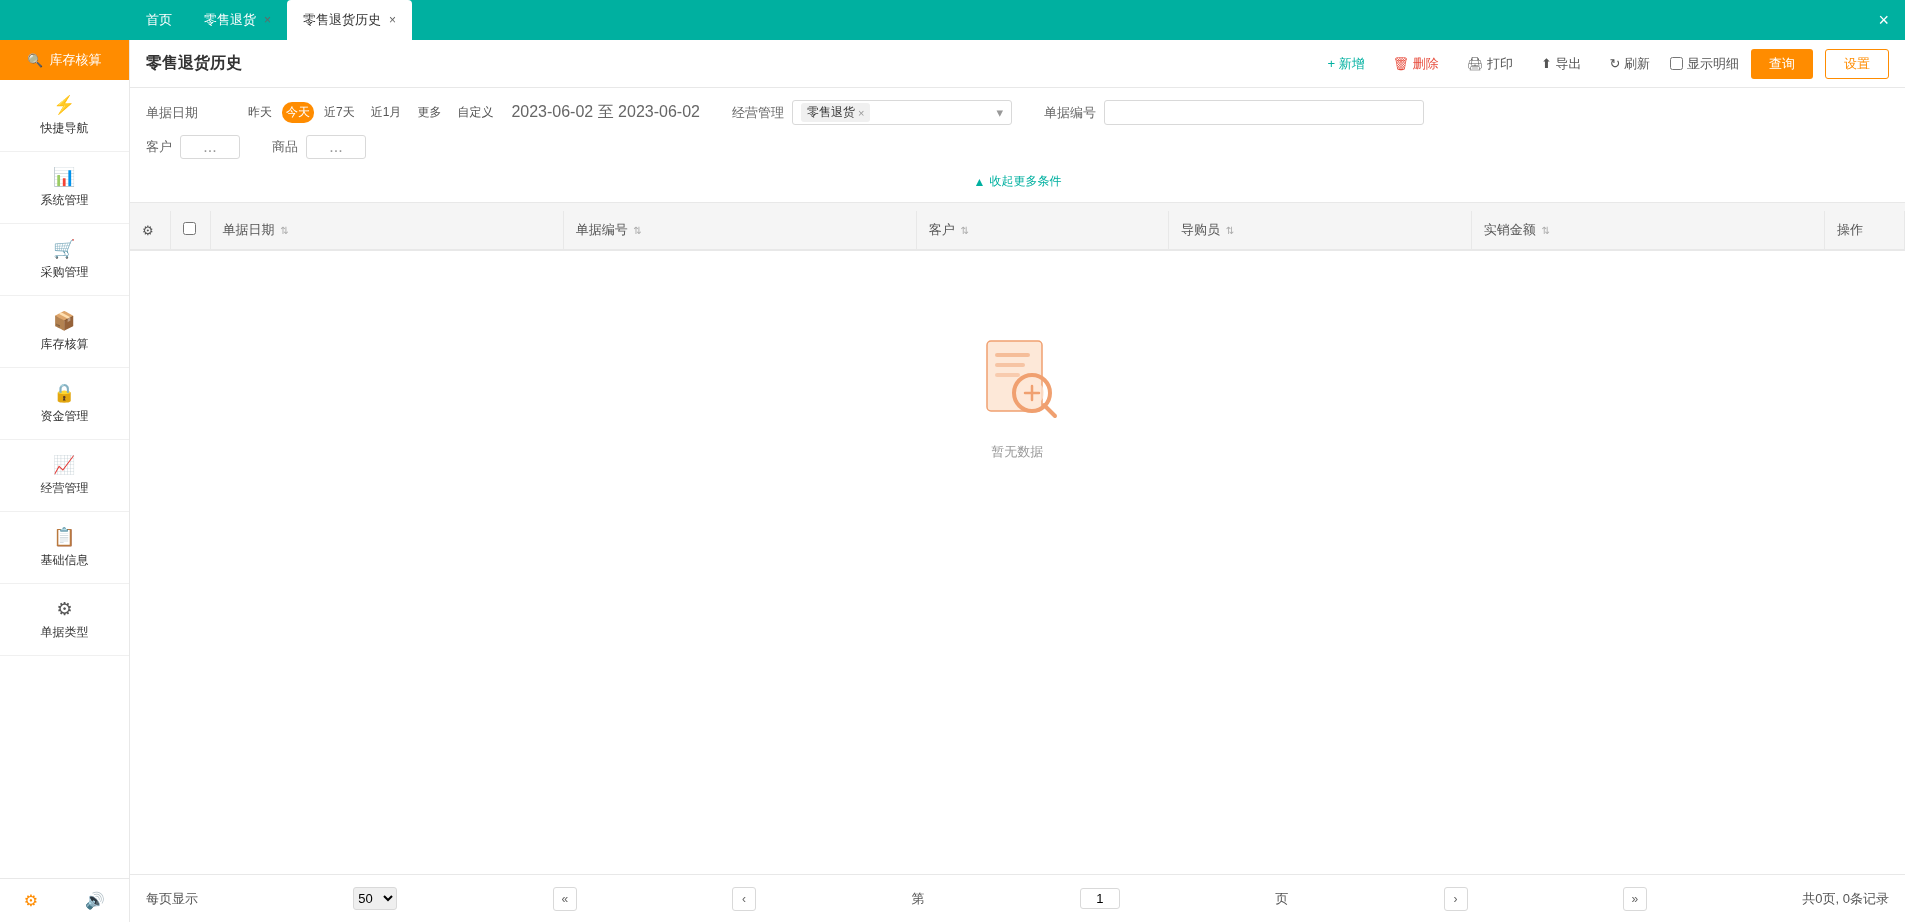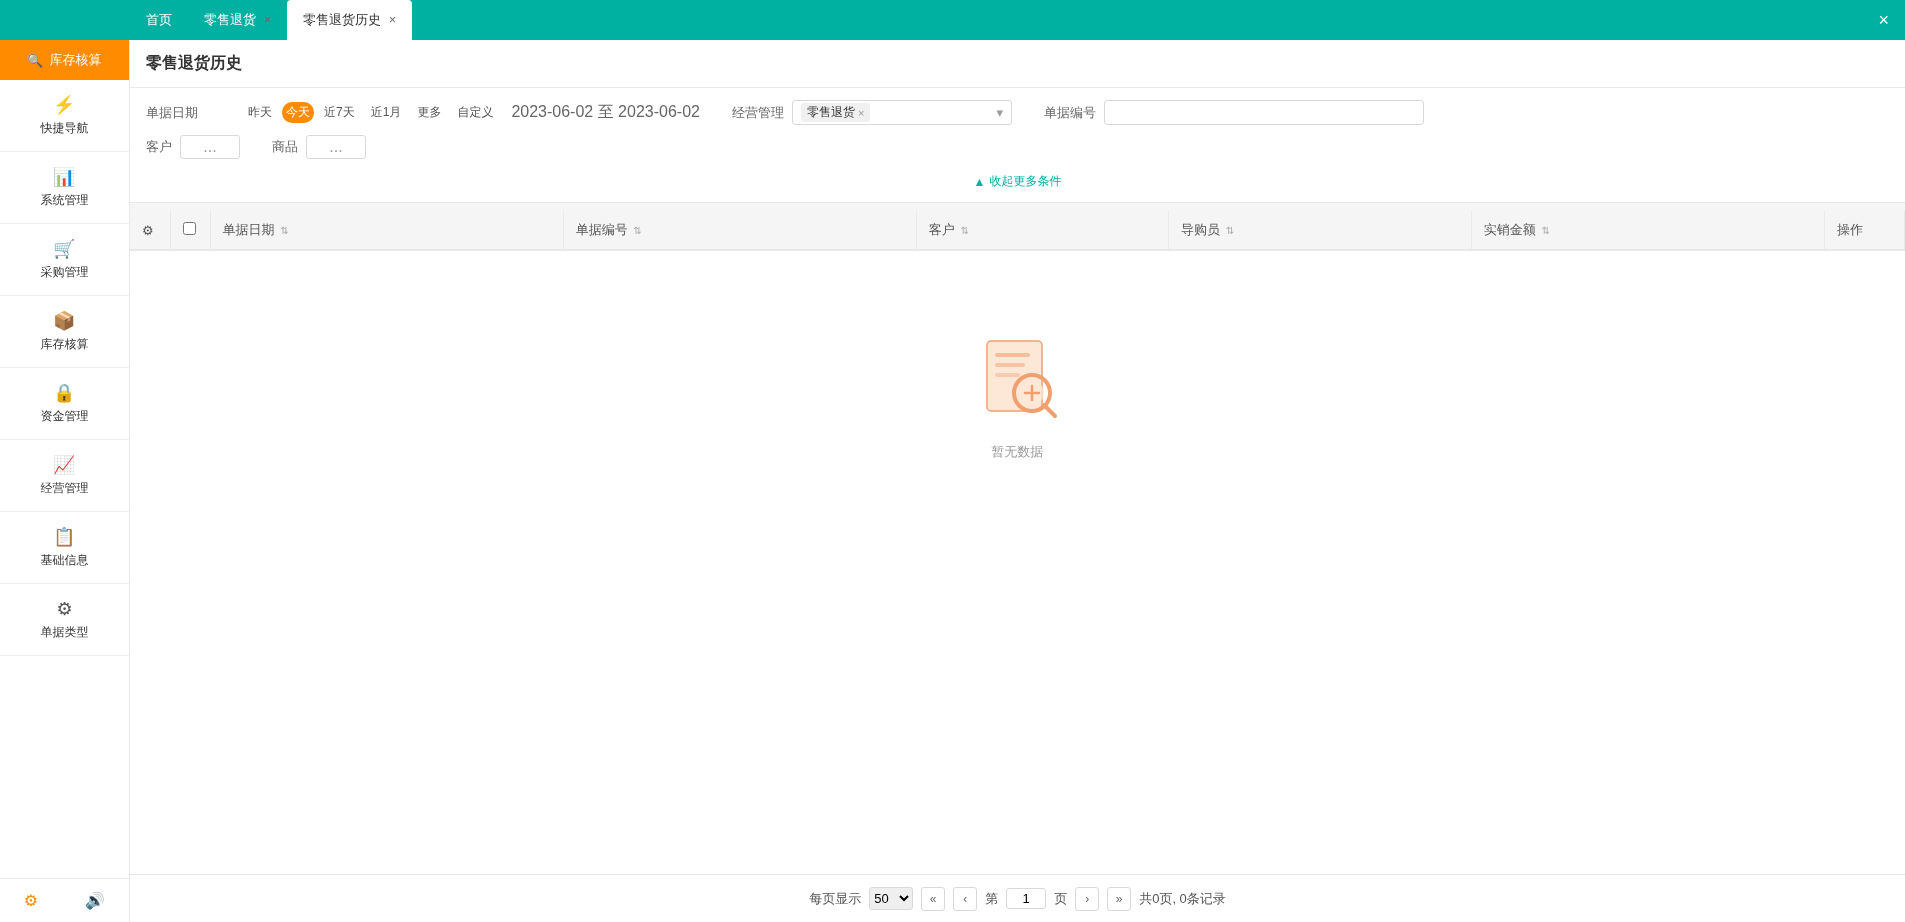--- a/index.html
+++ b/index.html
@@ -351,21 +351,21 @@
       margin-bottom: 12px;
     }
 
     
     .pagination-bar {
       height: 48px;
       background: #fff;
       border-top: 1px solid #e8e8e8;
       display: flex;
       align-items: center;
-      justify-content: center;
+      justify-content: space-between;
       padding: 0 16px;
       gap: 8px;
       font-size: 13px;
       color: #555;
     }
     .pagination-bar select {
       border: 1px solid #d9d9d9;
       border-radius: 3px;
       padding: 2px 0;
       font-size: 13px;
@@ -454,20 +454,33 @@
     <div class="sidebar-bottom">
       <span class="sidebar-bottom-btn">⚙</span>
       <span class="sidebar-bottom-btn">🔊</span>
     </div>
   </div>
 
   <div class="main-content">
 
     <div class="page-header">
       <span class="page-title">零售退货历史</span>
+      <div class="page-actions">
+        <span class="action-btn add">+ 新增</span>
+        <span class="action-btn del">🗑 删除</span>
+        <span class="action-btn">🖨 打印</span>
+        <span class="action-btn">⬆ 导出</span>
+        <span class="action-btn">↻ 刷新</span>
+        <label class="show-detail-cb">
+          <input type="checkbox" style="">
+          <span>显示明细</span>
+        </label>
+        <button class="btn-query">查询</button>
+        <button class="btn-settings">设置</button>
+      </div>
     </div>
 
     <div class="filter-area">
       <div class="filter-row">
 
         <div class="filter-item">
           <span class="filter-label">单据日期</span>
           <div class="date-options">
             <span class="date-opt">昨天</span>
             <span class="date-opt active">今天</span>

